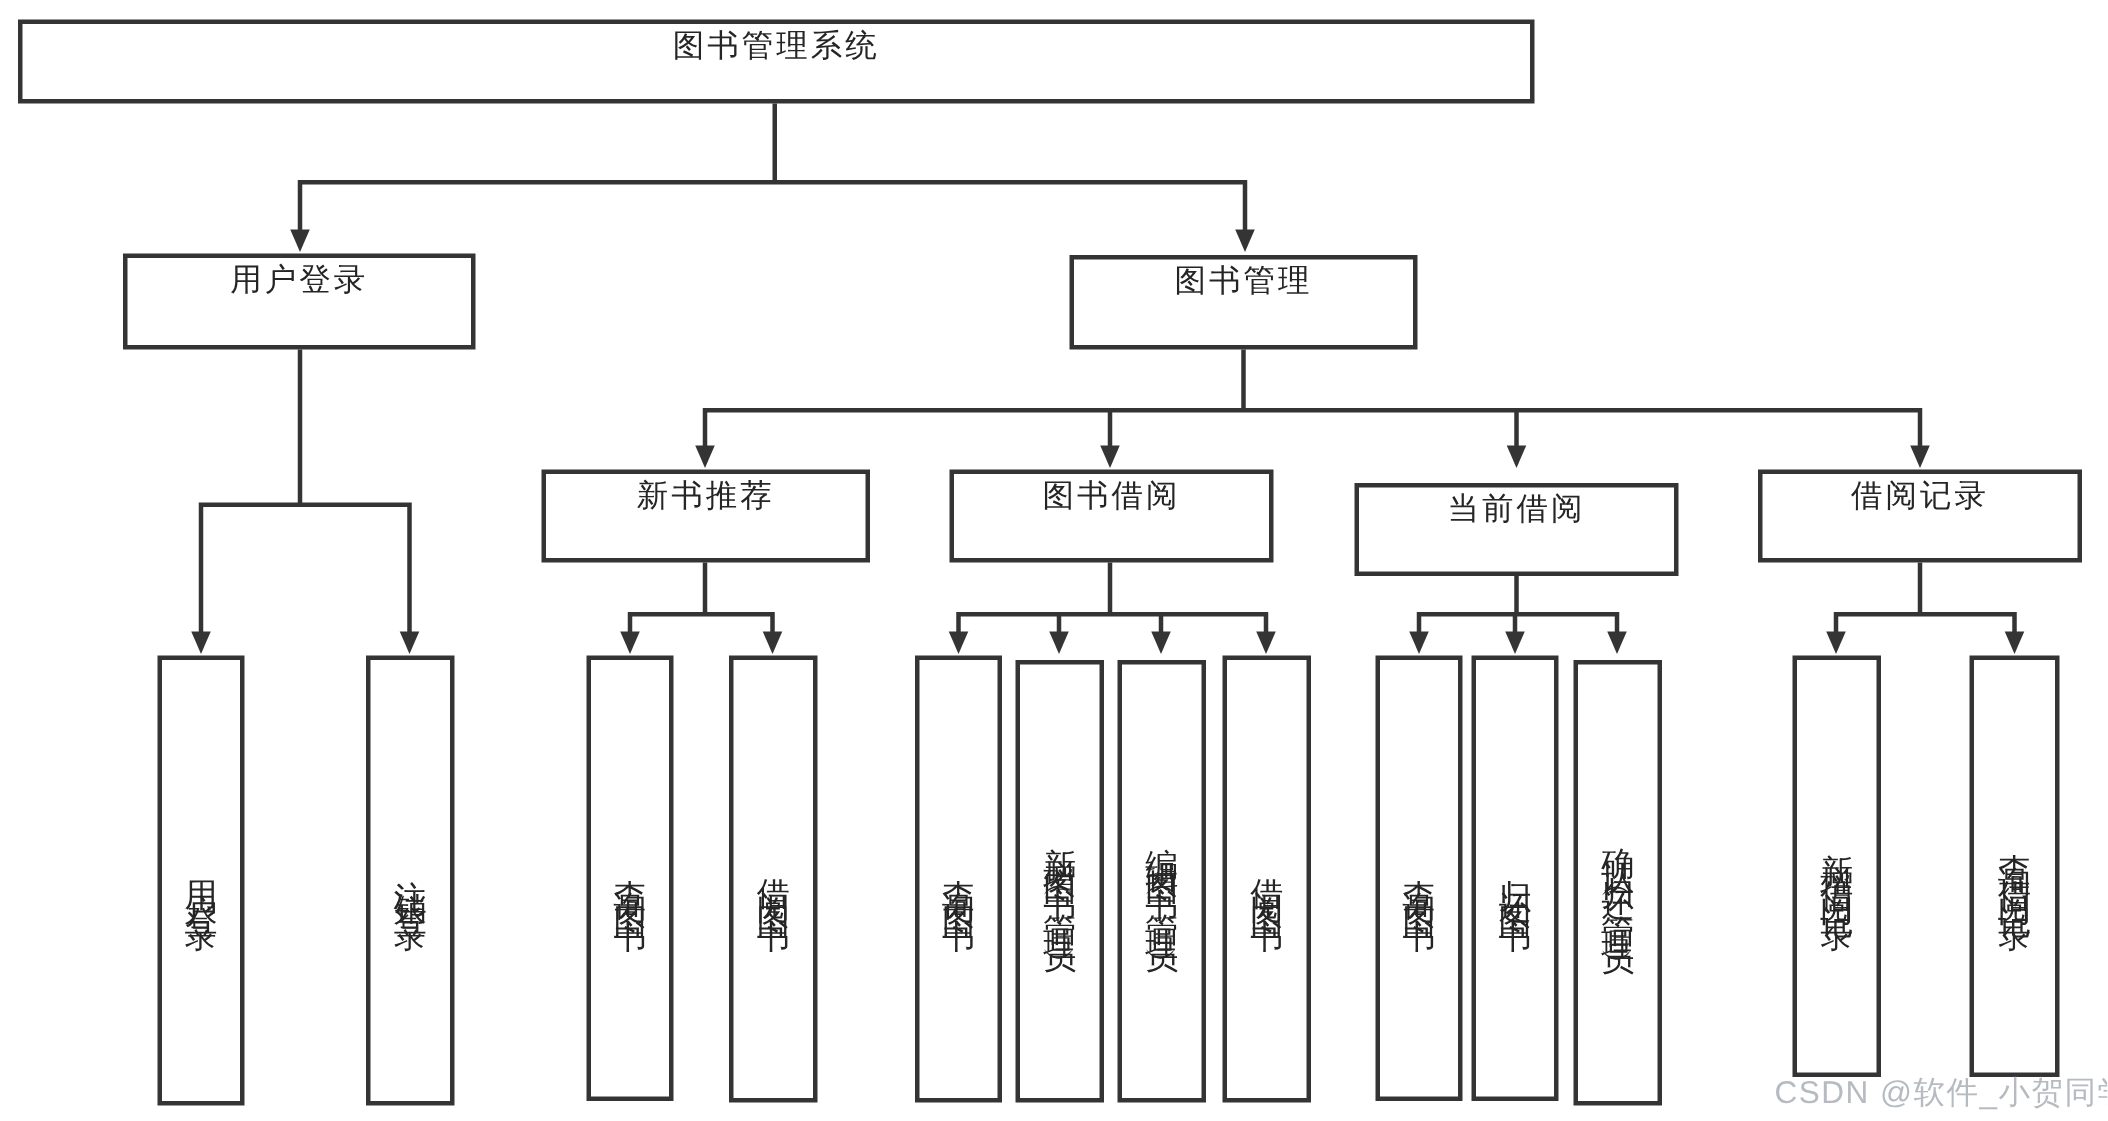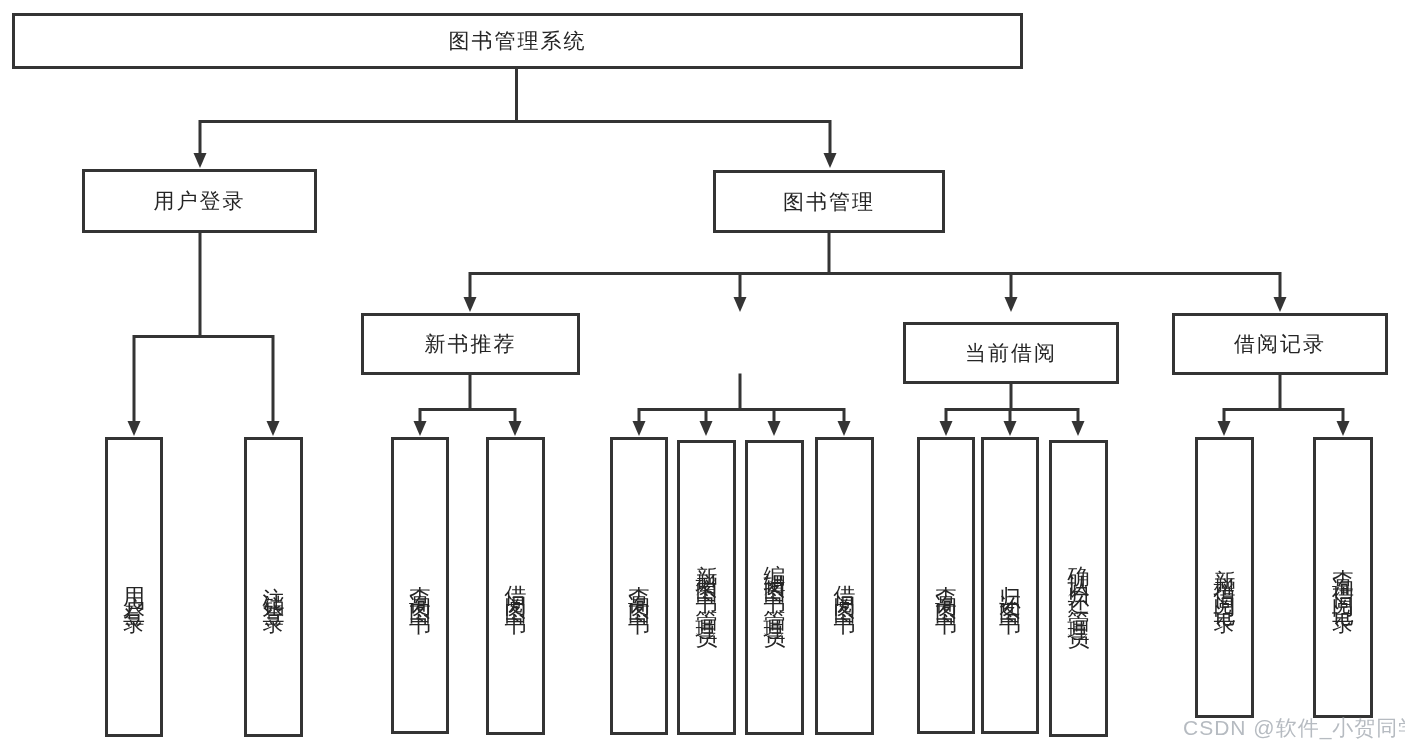--- a/index.html
+++ b/index.html
@@ -19,21 +19,20 @@
     left: 0; top: 0;
     width: 1405px; height: 747px;
     pointer-events: none;
   }
 
   .node {
     position: absolute;
     border: 3px solid #343434;
     background: #ffffff;
     display: flex;
-    align-items: center;
     justify-content: center;
     color: #252525;
     font-size: 21px;
     letter-spacing: 2px;
     text-align: center;
     z-index: 2;
   }
 
   .node.leaf { font-size: 22px; }
   .node.leaf .vtext {
@@ -115,20 +114,23 @@
   <div class="node" style="left:82px;top:169px;width:235px;height:64px">
     <span>用户登录</span>
   </div>
   <div class="node" style="left:713px;top:170px;width:232px;height:63px">
     <span>图书管理</span>
   </div>
 
   <div class="node" style="left:361px;top:313px;width:219px;height:62px">
     <span>新书推荐</span>
   </div>
+  <div class="node" style="left:633px;top:313px;width:216px;height:62px">
+    <span>图书借阅</span>
+  </div>
   <div class="node" style="left:903px;top:322px;width:216px;height:62px">
     <span>当前借阅</span>
   </div>
   <div class="node" style="left:1172px;top:313px;width:216px;height:62px">
     <span>借阅记录</span>
   </div>
 
   <div class="node leaf" style="left:105px;top:437px;width:58px;height:300px">
     <span class="vtext">用户登录</span>
   </div>

